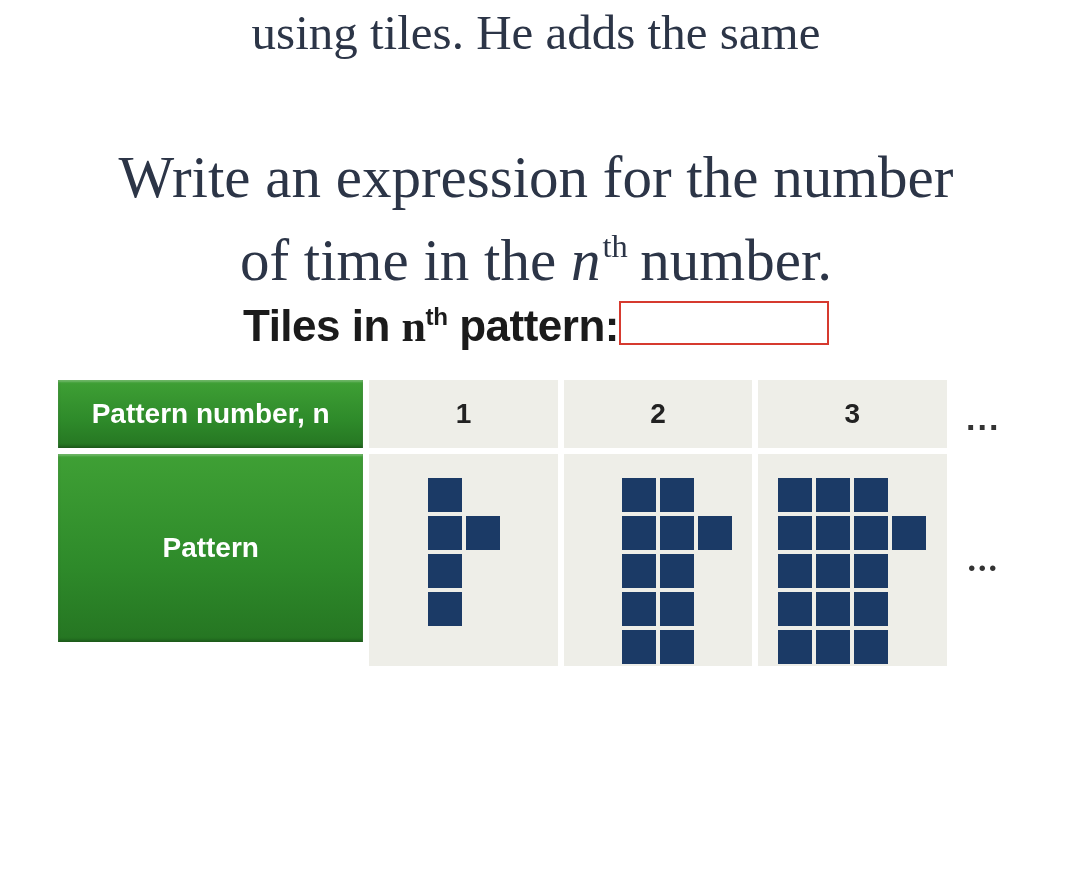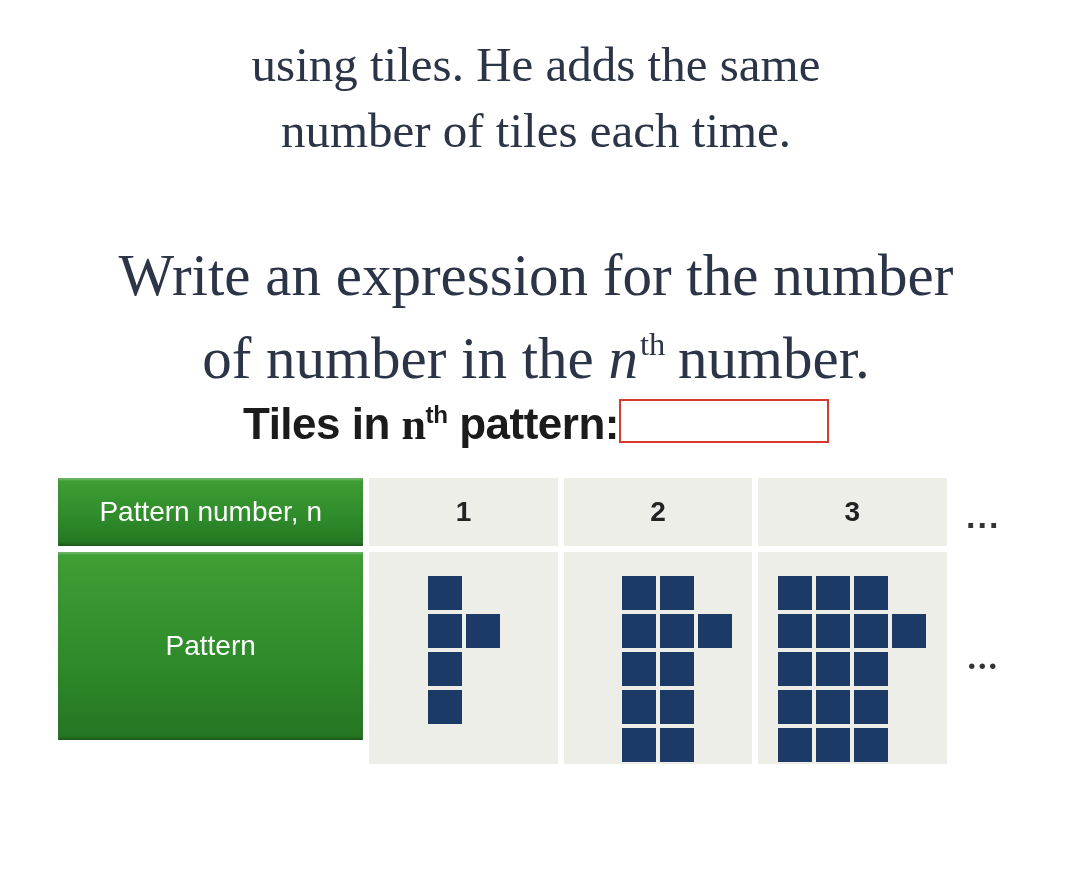--- a/index.html
+++ b/index.html
@@ -12,21 +12,20 @@
     background: #ffffff;
     width: 1072px;
     height: 874px;
     overflow: hidden;
     position: relative;
   }
   .question-area {
     padding: 0 39px;
     text-align: center;
     color: #2c3547;
-    margin-top: 32px;
   }
   .question-line {
     font-size: 49px;
     line-height: 1.35;
     color: #2c3547;
   }
   .spacer-1 {
     height: 70px;
   }
   .question-line2 {
@@ -87,21 +86,21 @@
     width: 1014px;
   }
   .table-row {
     display: flex;
     gap: 6px;
   }
   .row-header {
     background: linear-gradient(to bottom, #3fa035 0%, #2e8a2a 60%, #257522 100%);
     color: #ffffff;
     font-family: Arial, Helvetica, sans-serif;
-    font-weight: 400;
+    font-weight: 700;
     display: flex;
     align-items: center;
     justify-content: center;
     font-size: 28px;
     box-shadow: inset 0 2px 2px rgba(255,255,255,0.25), inset 0 -2px 3px rgba(0,0,0,0.25);
   }
   .hdr-small {
     width: 308px;
     height: 68px;
   }
@@ -167,25 +166,24 @@
     width: 34px;
     height: 34px;
     background: transparent;
   }
 </style>
 </head>
 <body>
 
 <div class="question-area">
   <div class="question-line">using tiles. He adds the same</div>
-  <div class="question-line">number of tiles each time.</div>
   <div class="spacer-1"></div>
   <div class="question-line2">Write an expression for the number</div>
   <div class="question-line2">
-    <span>of number in the </span><span class="math-n">n</span><span class="sup">th</span><span> number.</span>
+    <span>of time in the </span><span class="math-n">n</span><span class="sup">th</span><span> number.</span>
   </div>
 </div>
 
 <div class="answer-row">
   <span class="answer-label">
     <span>Tiles in </span><span class="math-n2">n</span><span class="sup2">th</span><span> pattern:</span>
   </span>
   <input class="answer-input" type="text" value="" style="">
 </div>
 

